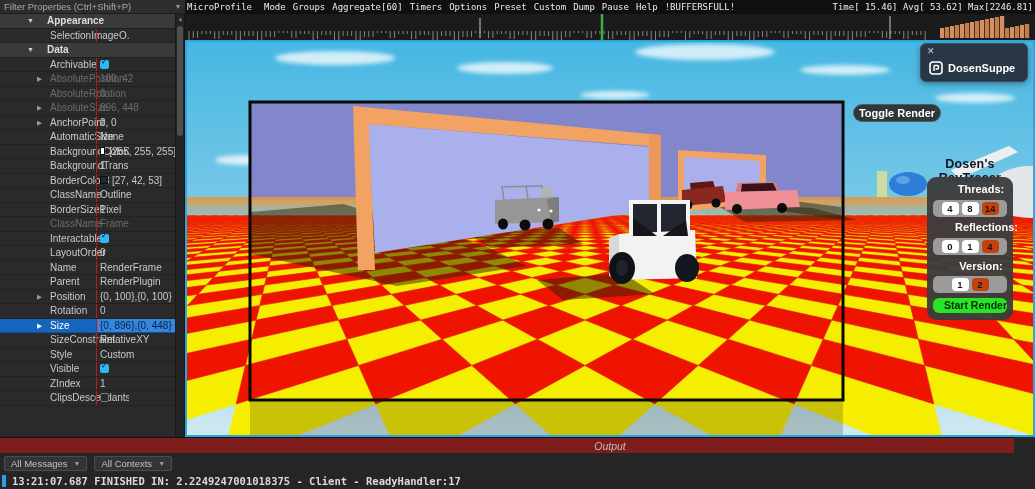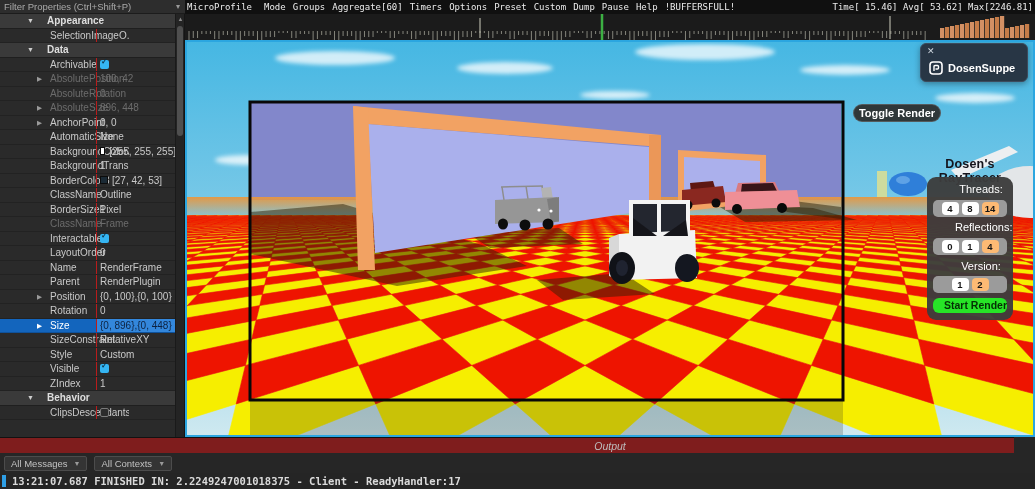--- a/index.html
+++ b/index.html
@@ -49,24 +49,24 @@
 
   .dosensuppe { position:absolute; left:735px; top:3px; width:108px; height:39px; background:rgba(38,49,62,0.96); border:1px solid #3c4b5d; border-radius:6px; z-index:30; box-shadow:0 2px 6px rgba(0,0,0,0.35); }
   .dosensuppe .close { position:absolute; left:6px; top:2px; color:#cdd5dd; font-size:9px; line-height:10px; cursor:default; }
   .dosensuppe .body { position:absolute; left:8px; top:17px; display:flex; align-items:center; gap:5px; }
   .dosensuppe .wtitle { color:#fff; font-size:11px; font-weight:bold; }
 
   .toggle-btn { position:absolute; left:668px; top:64px; width:88px; height:18px; background:rgba(44,44,44,0.93); border:1px solid rgba(255,255,255,0.18); border-radius:9px; color:#fff; font-size:11px; font-weight:bold; text-align:center; line-height:16px; z-index:30; }
 
   .rt-title { position:absolute; left:733px; top:117px; width:104px; text-align:center; font-size:12.5px; font-weight:bold; color:#14141c; z-index:30; letter-spacing:0.2px; }
   .rt-panel { position:absolute; left:742px; top:137px; width:86px; height:143px; background:rgba(60,60,60,0.96); border-radius:9px; z-index:30; display:flex; flex-direction:column; justify-content:space-between; padding:6px 6px 7px 6px; }
-  .rt-label { color:#fff; font-size:11px; font-weight:normal; text-align:center; line-height:12px;margin-left:22px; }
+  .rt-label { color:#fff; font-size:11px; font-weight:bold; text-align:center; line-height:12px;margin-left:22px; }
   .rt-strip { background:#9b9b9b; border-radius:5px; height:17px; display:flex; align-items:center; justify-content:center; gap:3px; padding:0 3px; }
   .rt-opt { min-width:17px; height:13px; background:#fff; border-radius:4px; color:#151515; font-size:9.5px; font-weight:bold; text-align:center; line-height:13px; padding:0 2px; }
-  .rt-opt.on { background:#fdba74;text-align:center; }
+  .rt-opt.on { background:#c2410c;text-align:center; }
   .rt-start { height:15px; background:#27e427; border-radius:6px; color:#053005; font-size:10.5px; font-weight:bold; text-align:right; line-height:15px; }
 
   
   .outbar { position:absolute; left:0; top:437px; width:1014px; height:16px; background:#7f1d1d; border-top:1px solid #121212;font-style:italic; }
   .outbar .tab { position:absolute; left:185px; width:850px; text-align:center; color:#bdbdbd; font-size:10.5px; line-height:16px; }
   .ctxrow { position:absolute; left:0; top:453px; width:1035px; height:20px; background:#262626; display:flex; align-items:center; gap:7px; padding-left:4px; }
   .drop { background:#343434; border:1px solid #4c4c4c; border-radius:2px; color:#c2c2c2; font-size:9.5px; height:15px; line-height:13px; padding:0 6px; display:flex; align-items:center; gap:6px; }
   .drop .chev { font-size:7px; color:#9a9a9a; }
   .logrow { position:absolute; left:0; top:473px; width:1035px; height:16px; background:#252525; display:flex; align-items:center; font-family:"DejaVu Sans Mono", monospace; font-size:10.5px; font-weight:bold; color:#dadada; }
   .logmark { width:4px; height:12px; background:#2e9fe6; margin-left:2px; margin-right:6px; }
@@ -233,24 +233,20 @@
           <span class="lbl">Visible</span>
           <div class="val">
             <span class="cb on"></span>
           </div>
         </div>
         <div class="prow">
           <span class="lbl">ZIndex</span>
           <div class="val">
             <span class="vt">1</span>
           </div>
-        </div>
-        <div class="psec">
-          <span class="tri">▼</span>
-          <span>Behavior</span>
         </div>
         <div class="prow">
           <span class="lbl">ClipsDescendants</span>
           <div class="val">
             <span class="cb off"></span>
           </div>
         </div>
       </div>
     <div class="pscroll">
       <div class="up">▲</div>

